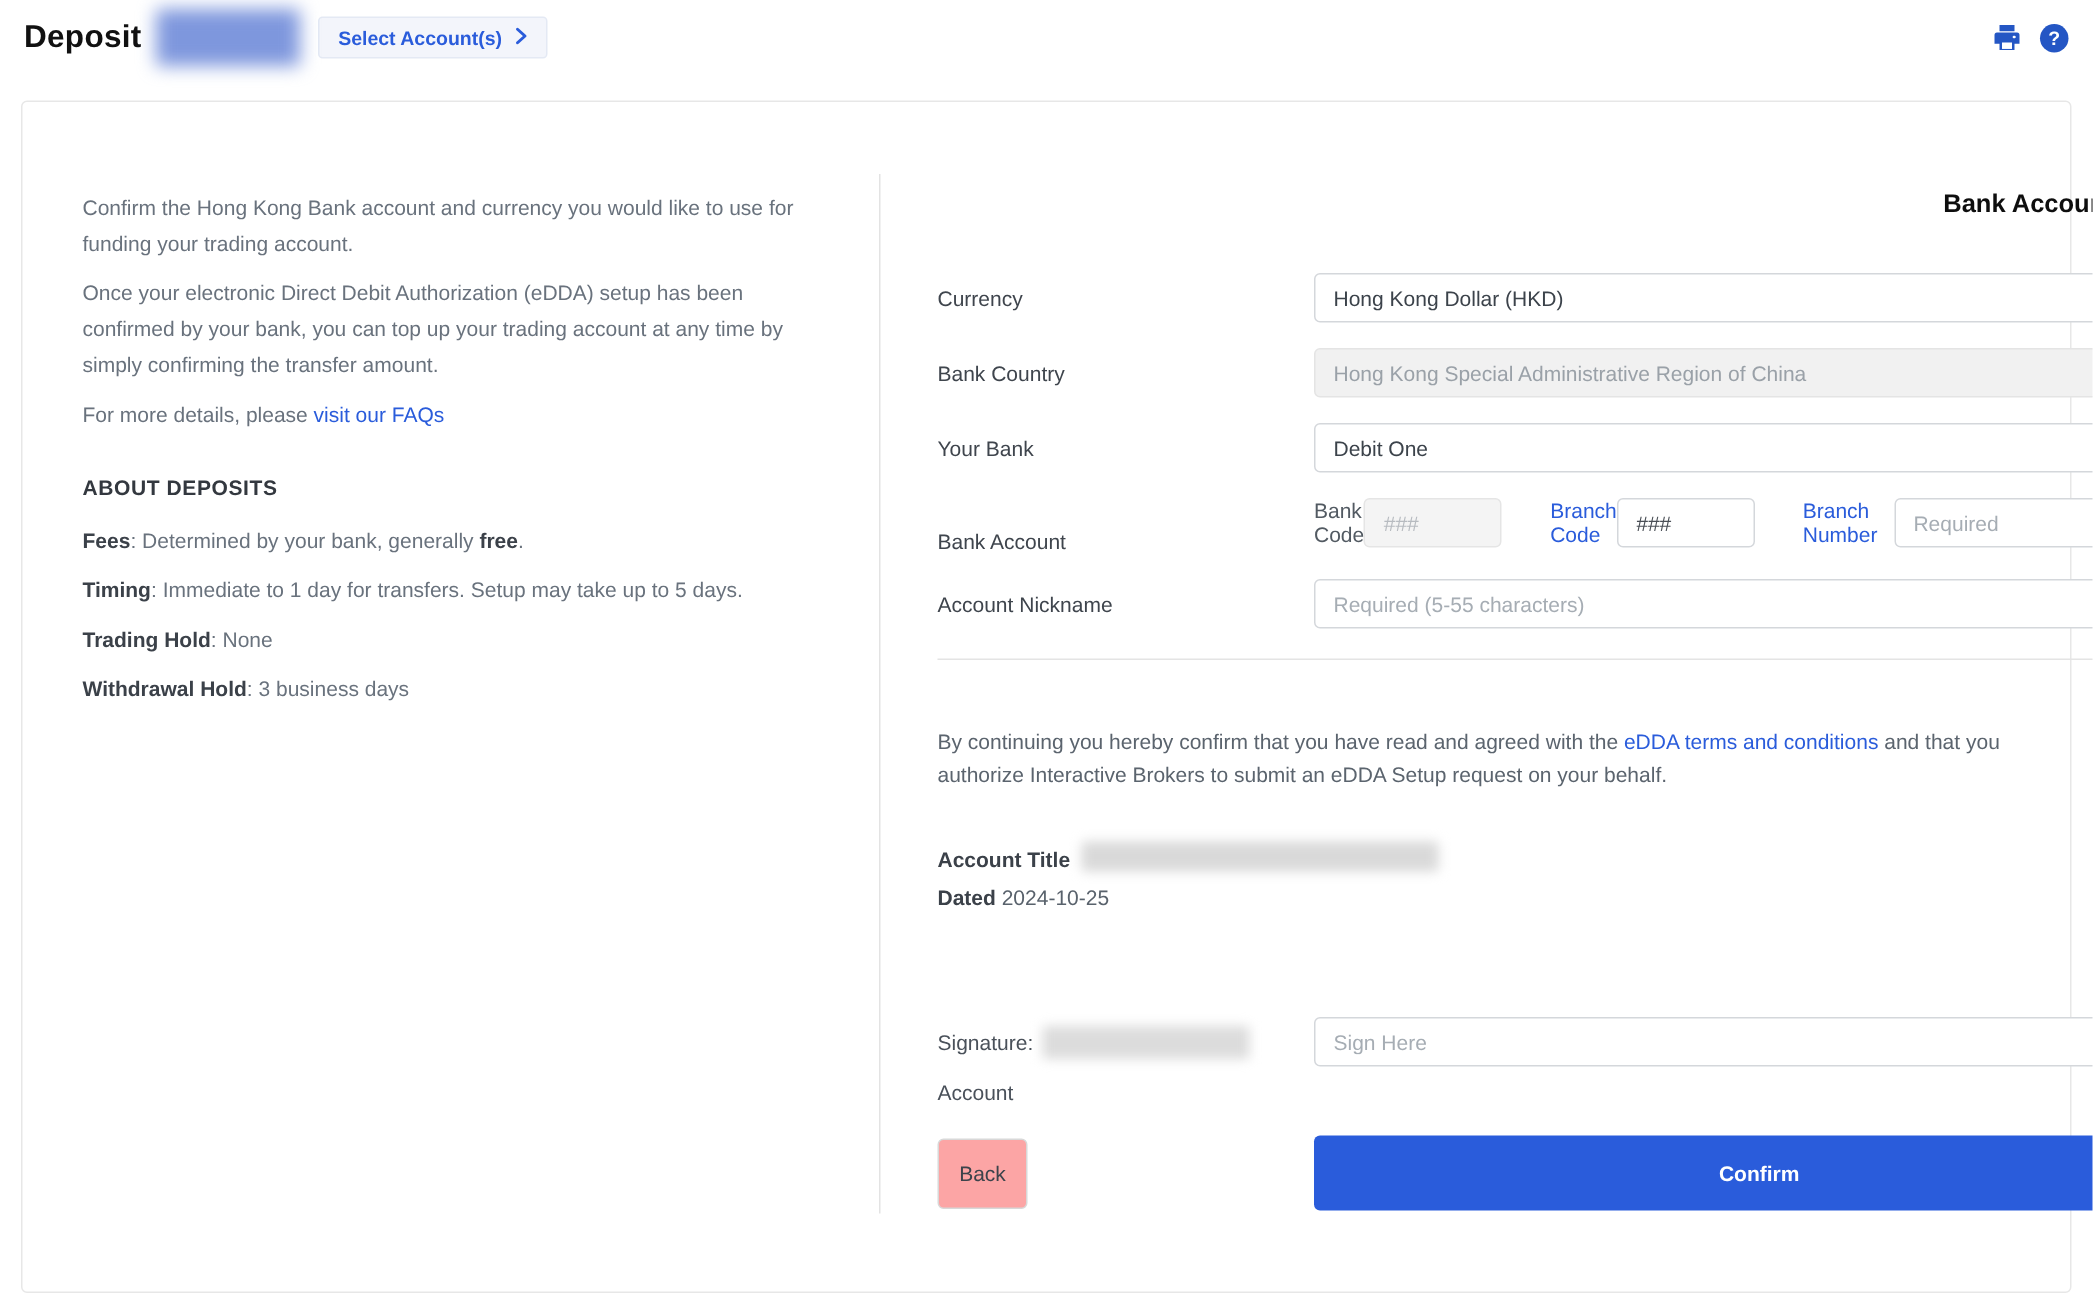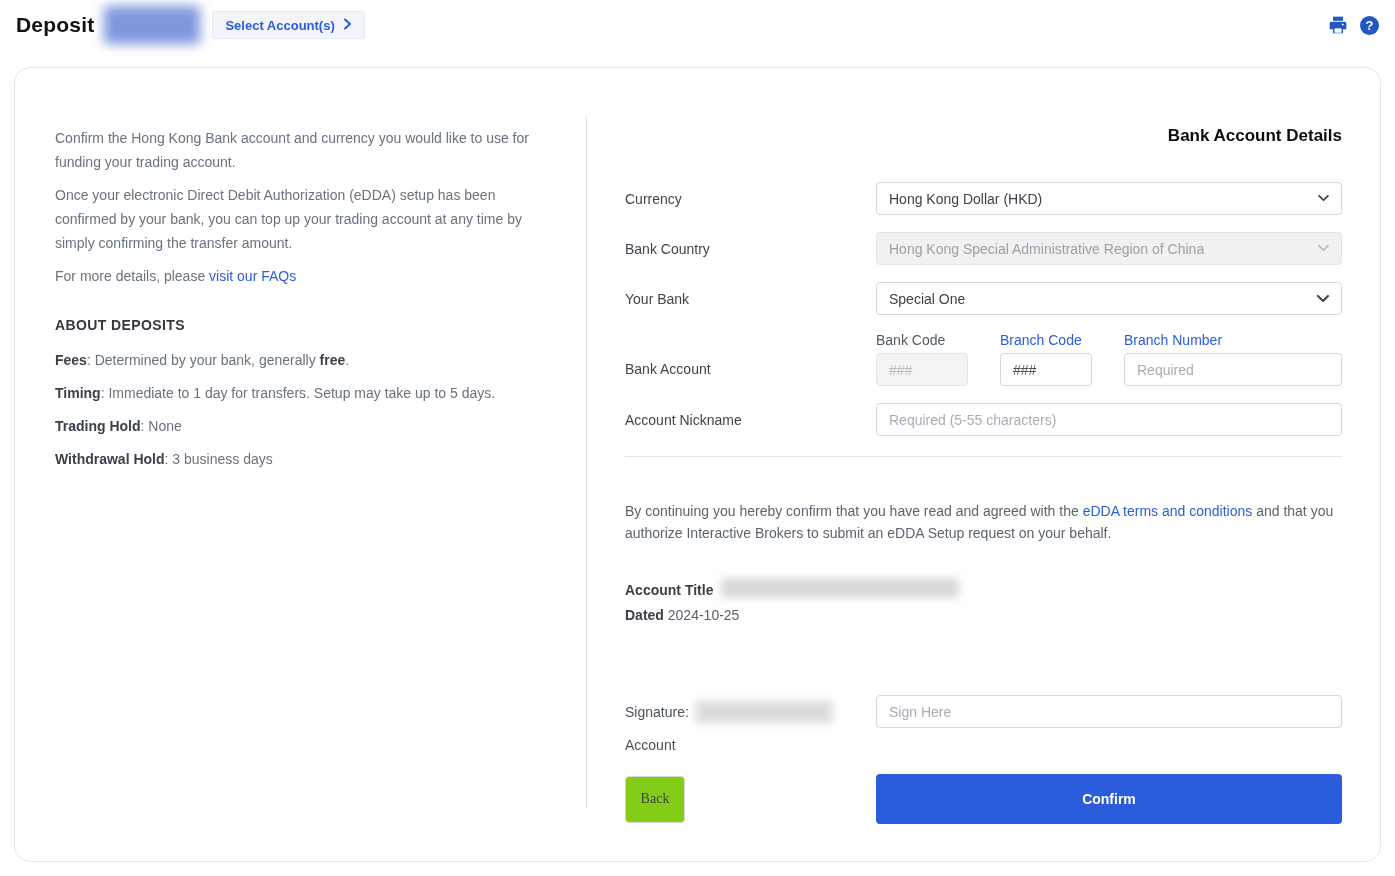--- a/index.html
+++ b/index.html
@@ -37,21 +37,21 @@
   .help-circle {
     width: 19px; height: 19px; border-radius: 50%;
     background: #2456c4; color: #fff; font-size: 13px; font-weight: bold;
     display: inline-flex; align-items: center; justify-content: center;
   }
 
   
   .card {
     margin: 17px 14px 14px;
     height: 795px;
-    border: 1px solid #e7e7e7; border-radius: 16px;
+    border: 1px solid #e7e7e7; border-radius: 4px;
     display: flex;
     background: #fff;
   }
   .left-col {
     width: 571px; padding: 58px 44px 0 40px;
     flex: none;
   }
   .v-divider {
     width: 1px; background: #e3e3e3; flex: none;
     margin: 48px 0 52px;
@@ -93,21 +93,21 @@
   .txt {
     height: 33px; padding: 0 12px; width: 100%;
     border: 1px solid #d4d7db; border-radius: 4px;
     font-size: 14px; color: #4b5057; font-family: inherit; background: #fff;
   }
   .txt::placeholder { color: #a6adb4; }
   .txt:disabled { background: #f4f4f4; border-color: #e5e5e5; }
   .txt:disabled::placeholder { color: #b7bbc0; }
 
   .bank-triple { display: flex; gap: 32px; }
-  .bank-col { display: flex; flex-direction: column; }
+  .bank-col { display: flex; }
   .bank-col .sub-label { font-size: 14px; margin-bottom: 5px; color: #525a62; }
   .bank-col .sub-label.link-label { color: #2a5cdb; cursor: pointer; }
   .bank-col .txt.small { width: 92px; }
   .bank-col .txt.wide { width: 218px; }
   .bank-row-label { align-self: center; padding-top: 20px; }
 
   .h-divider { border: none; border-top: 1px solid #e4e4e4; margin: 20px 0 43px; }
 
   .terms { margin: 0 0 34px; font-size: 14px; line-height: 22px; color: #5b646e; max-width: 720px; }
 
@@ -116,22 +116,22 @@
   .dated-line { font-size: 14px; color: #59626c; margin-bottom: 72px; }
 
   .sig-row { display: grid; grid-template-columns: 251px 1fr; align-items: start; margin-bottom: 21px; }
   .sig-line { display: flex; align-items: center; font-size: 14px; color: #4a515a; height: 33px; }
   .redact-sig { width: 138px; height: 22px; background: #dcdcdc; filter: blur(4px); margin-left: 6px; }
   .sig-sub { font-size: 14px; color: #4a515a; margin-top: 9px; }
 
   .btn-row { display: grid; grid-template-columns: 251px 1fr; align-items: center; }
   .back-btn {
     width: 60px; height: 47px;
-    background: #84cc16; border: 1px solid #d8d8d8; border-radius: 4px;
-    font-size: 14px; color: #3c434b; cursor: pointer; font-family: Liberation Serif, serif;
+    background: #fca5a5; border: 1px solid #d8d8d8; border-radius: 4px;
+    font-size: 14px; color: #3c434b; cursor: pointer; font-family: Liberation Sans, sans-serif;
   }
   .confirm-btn {
     width: 100%; height: 50px;
     background: #2a5cdb; border: none; border-radius: 4px;
     color: #fff; font-size: 14px; font-weight: bold; cursor: pointer; font-family: inherit;
   }
 </style>
 </head>
 <body>
 
@@ -202,21 +202,21 @@
           <svg width="11" height="7" viewBox="0 0 12 8">
               <path d="M1 1l5 5 5-5" stroke="currentColor" stroke-width="2" fill="none" stroke-linecap="round" stroke-linejoin="round"></path>
             </svg>
         </span>
       </div>
     </div>
 
     <div class="frow">
       <label>Your Bank</label>
       <div class="select-box">
-        <span>Special One</span>
+        <span>Debit One</span>
         <span class="chev">
           <svg width="12" height="8" viewBox="0 0 12 8">
               <path d="M1 1l5 5 5-5" stroke="currentColor" stroke-width="2" fill="none" stroke-linecap="round" stroke-linejoin="round"></path>
             </svg>
         </span>
       </div>
     </div>
 
     <div class="frow" style="margin-bottom:17px;">
       <label class="bank-row-label">Bank Account</label>

